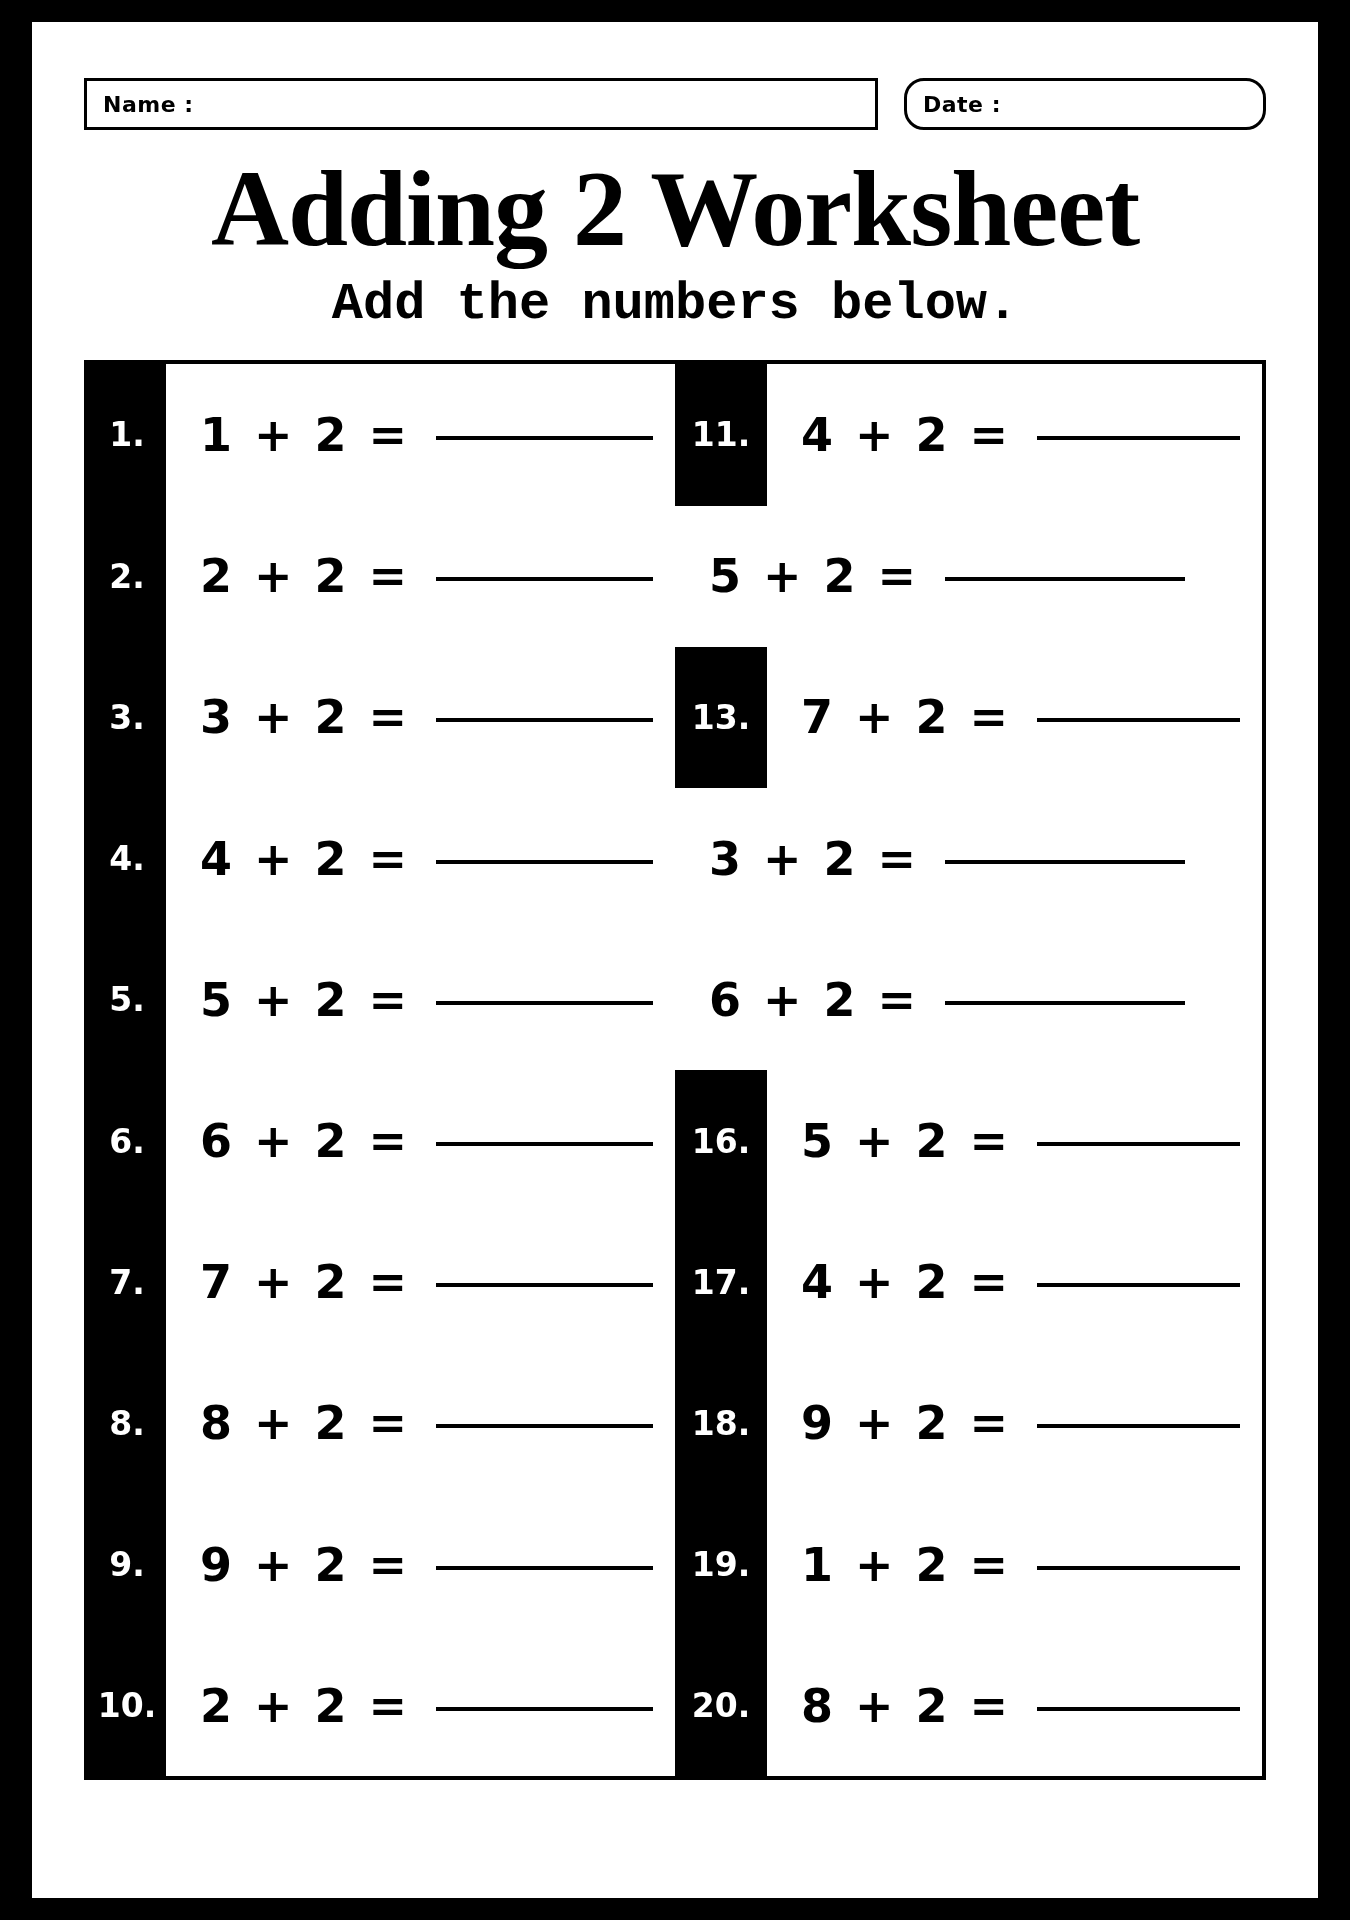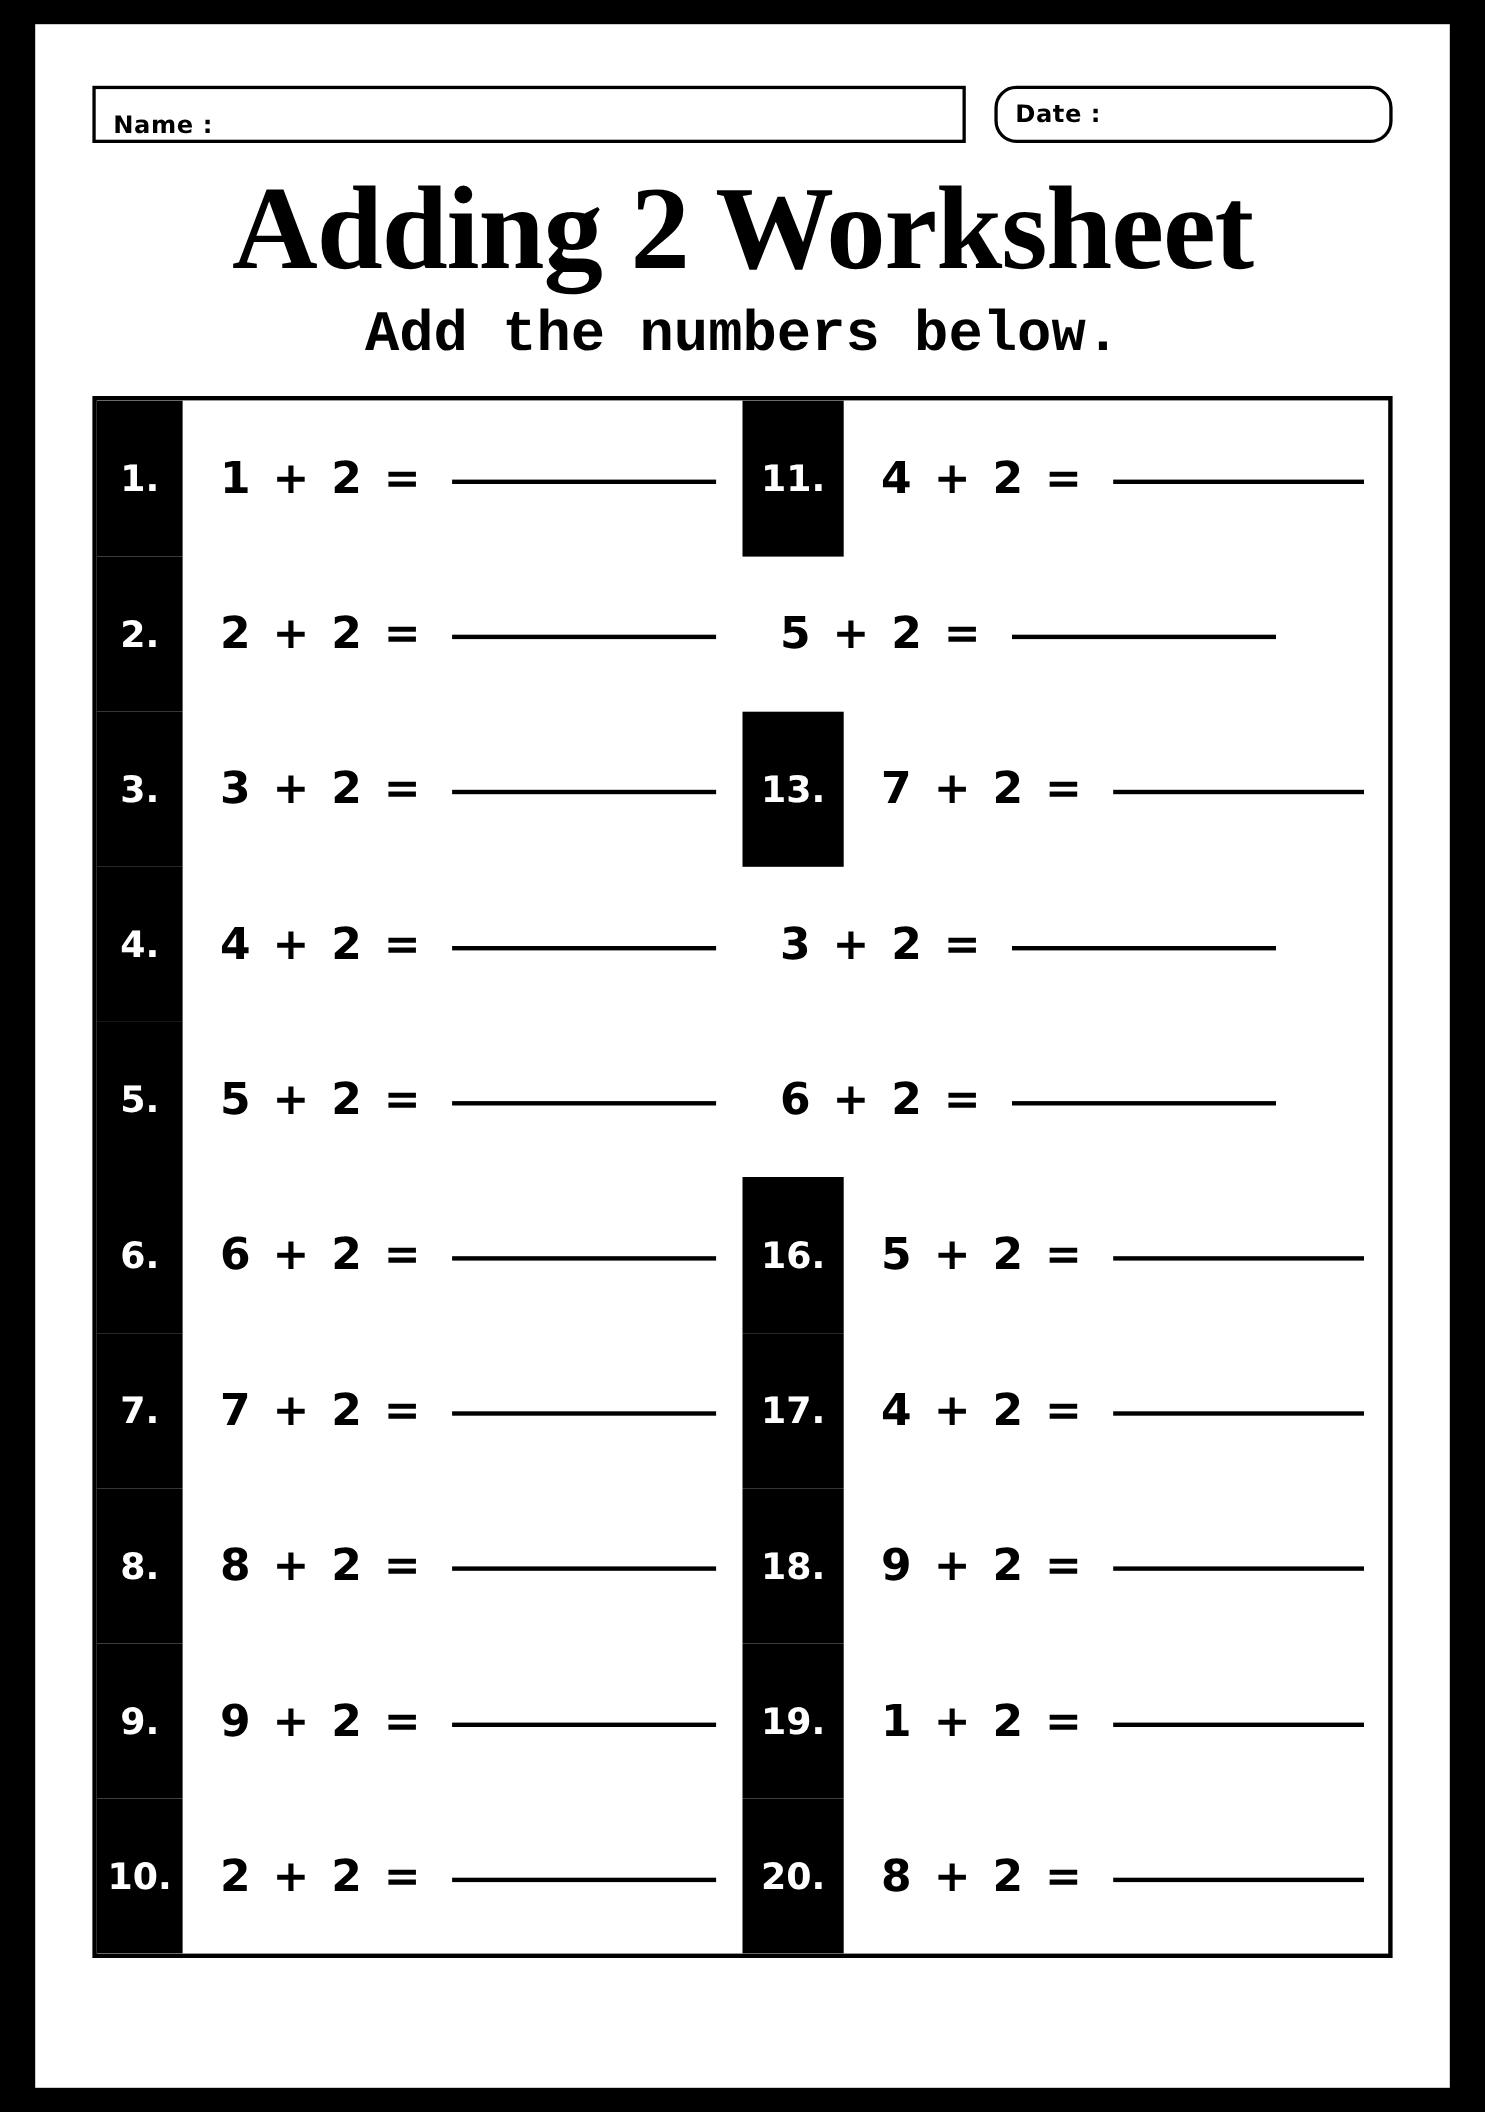--- a/index.html
+++ b/index.html
@@ -42,21 +42,21 @@
     align-items: flex-start;
     margin-top: 8px;
   }
   .field {
     border: 3px solid #000;
     height: 52px;
     display: flex;
     align-items: center;
     padding-left: 16px;
   }
-  .field-name { width: 812px; align-items: flex-end; }
+  .field-name { width: 812px; }
   .field-date { width: 370px; border-radius: 20px; }
   .field-label {
     font-family: "DejaVu Sans", sans-serif;
     font-size: 22px;
     font-weight: 700;
     letter-spacing: 0.5px;
     color: #000;
   }
 
   
@@ -117,21 +117,21 @@
   .expr-cell {
     flex: 1;
     display: flex;
     align-items: center;
     padding-left: 34px;
     padding-right: 22px;
     gap: 0;
   }
   .expr {
     font-family: "DejaVu Sans", sans-serif;
-    font-size: 40px;
+    font-size: 46px;
     font-weight: 700;
     color: #000;
     letter-spacing: 3px;
     white-space: nowrap;
   }
   .answer-line {
     flex: 1;
     margin-left: 26px;
     margin-bottom: -6px;
     height: 0;

